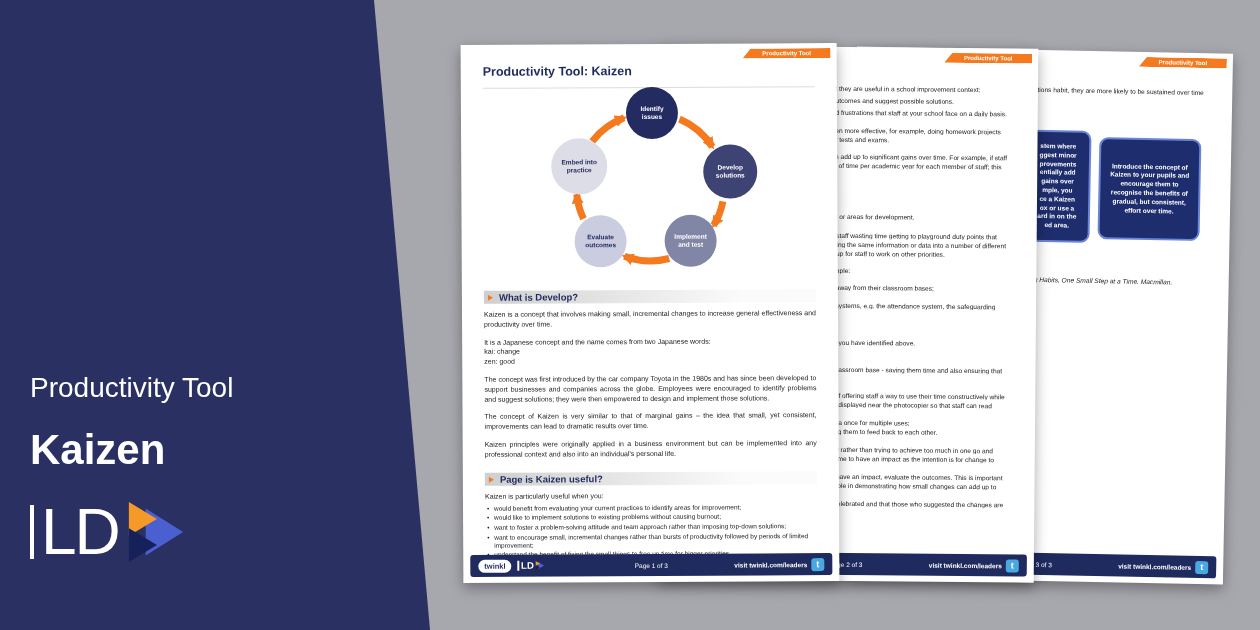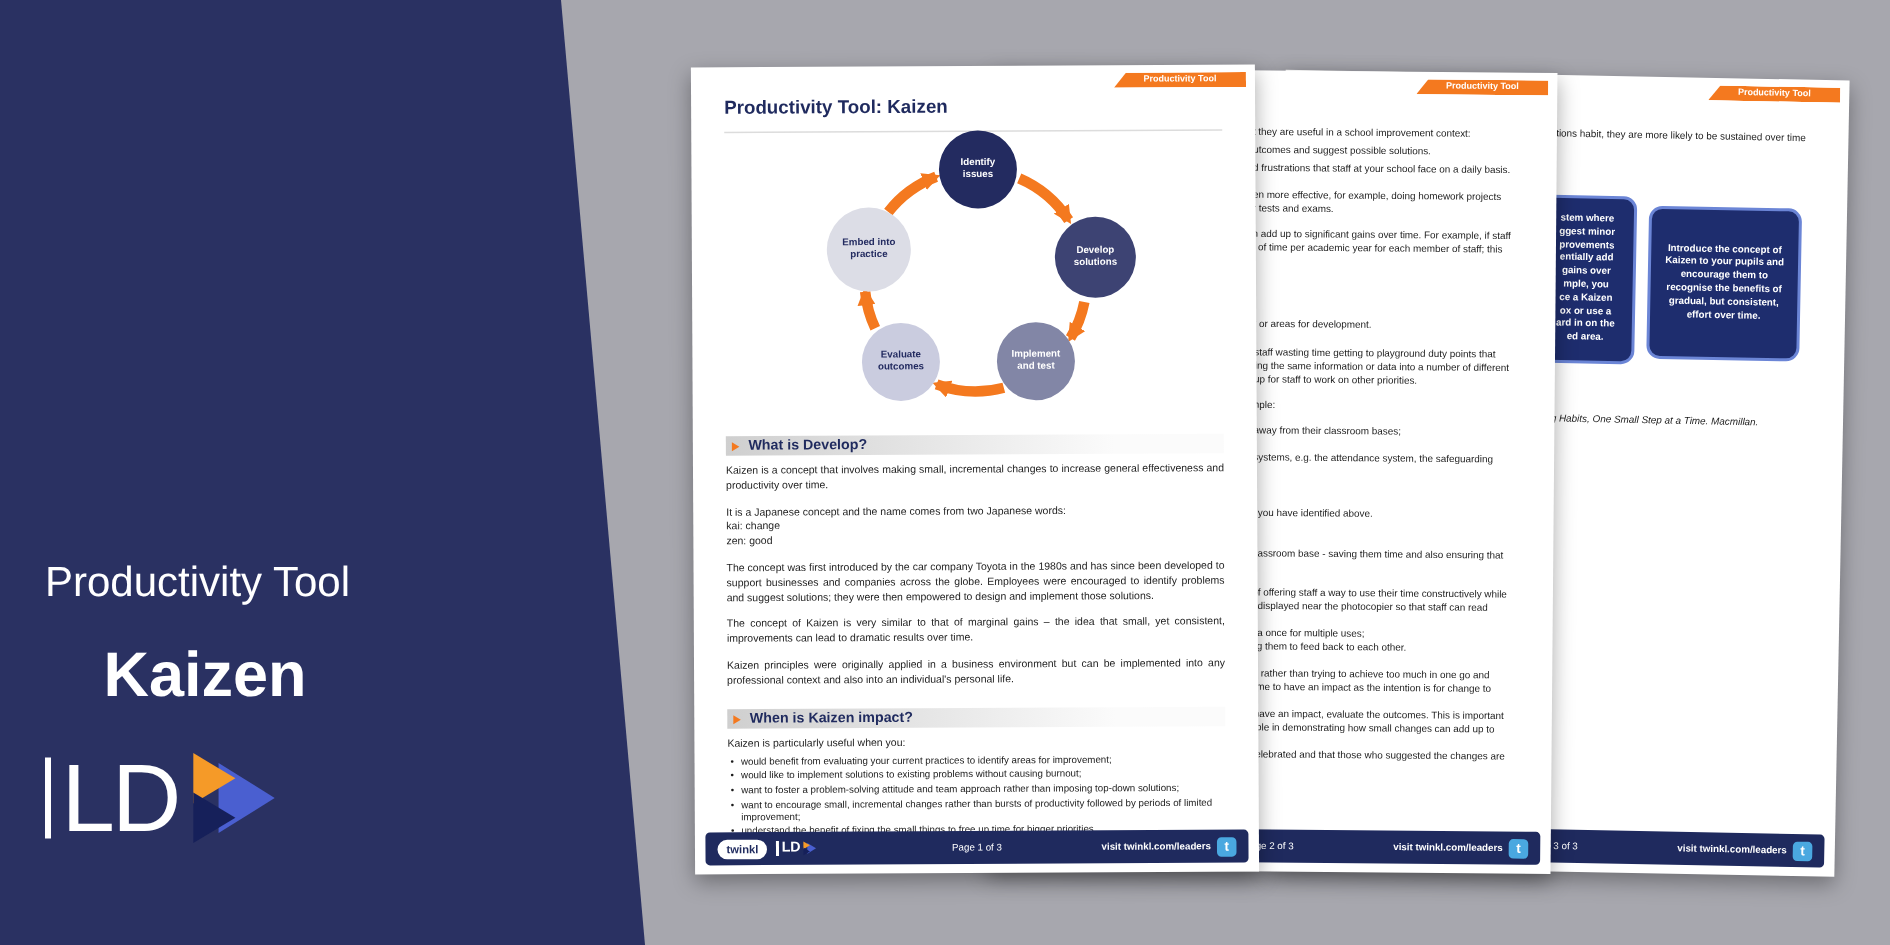--- a/index.html
+++ b/index.html
@@ -4,21 +4,21 @@
 <style>
   * { margin:0; padding:0; box-sizing:border-box; }
   html,body { width:1260px; height:630px; }
   body { font-family:"Liberation Sans", sans-serif; }
   .canvas { position:relative; width:1260px; height:630px; background:#a7a7ae; overflow:hidden; }
 
   
   .left-panel { position:absolute; left:0; top:0; width:430px; height:630px; background:#2a3162;
     clip-path:polygon(0 0, 374px 0, 430px 630px, 0 630px); }
   .panel-subtitle { position:absolute; left:30px; top:372px; color:#ffffff; font-size:28px; font-weight:400; }
-  .panel-title { position:absolute; left:30px; top:426px; color:#ffffff; font-size:42px; font-weight:700;margin-left:39px; }
+  .panel-title { position:absolute; left:30px; top:426px; color:#ffffff; font-size:42px; font-weight:700; }
   .panel-logo { position:absolute; left:30px; top:500px; display:flex; align-items:center; }
   .logo-bar { width:4px; height:54px; background:#ffffff; margin-right:7px; }
   .logo-text { color:#ffffff; font-size:64px; font-weight:500; letter-spacing:-2px; line-height:1; }
   .logo-arrow { margin-left:8px; }
 
   
   .page { position:absolute; width:376px; background:#ffffff; box-shadow:0 5px 14px rgba(0,0,0,0.35); }
   .page1 { left:462px; top:44px; height:538px; transform:rotate(-0.3deg); z-index:3; }
   .page2 { left:660px; top:47px; height:534px; transform:rotate(0.5deg); z-index:2; }
   .page3 { left:852px; top:50px; height:531px; transform:rotate(1.1deg); z-index:1; }
@@ -234,21 +234,21 @@
 kai: change
 zen: good</p>
           <p class="para">The concept was first introduced by the car company Toyota in the 1980s and has since been developed to support businesses and companies across the globe. Employees were encouraged to identify problems and suggest solutions; they were then empowered to design and implement those solutions.</p>
           <p class="para">The concept of Kaizen is very similar to that of marginal gains – the idea that small, yet consistent, improvements can lead to dramatic results over time.</p>
           <p class="para">Kaizen principles were originally applied in a business environment but can be implemented into any professional context and also into an individual's personal life.</p>
         </div>
     </div>
 
     <div class="p1-body body2">
       <div class="section-bar">
-        <span class="section-title">When is Kaizen impact?</span>
+        <span class="section-title">Page is Kaizen useful?</span>
       </div>
       <p class="para intro">Kaizen is particularly useful when you:</p>
       <div>
 
       <div class="bullet">would benefit from evaluating your current practices to identify areas for improvement;</div>
           <div class="bullet">would like to implement solutions to existing problems without causing burnout;</div>
           <div class="bullet">want to foster a problem-solving attitude and team approach rather than imposing top-down solutions;</div>
           <div class="bullet">want to encourage small, incremental changes rather than bursts of productivity followed by periods of limited improvement;</div>
           <div class="bullet">understand the benefit of fixing the small things to free up time for bigger priorities.</div>
         </div>

